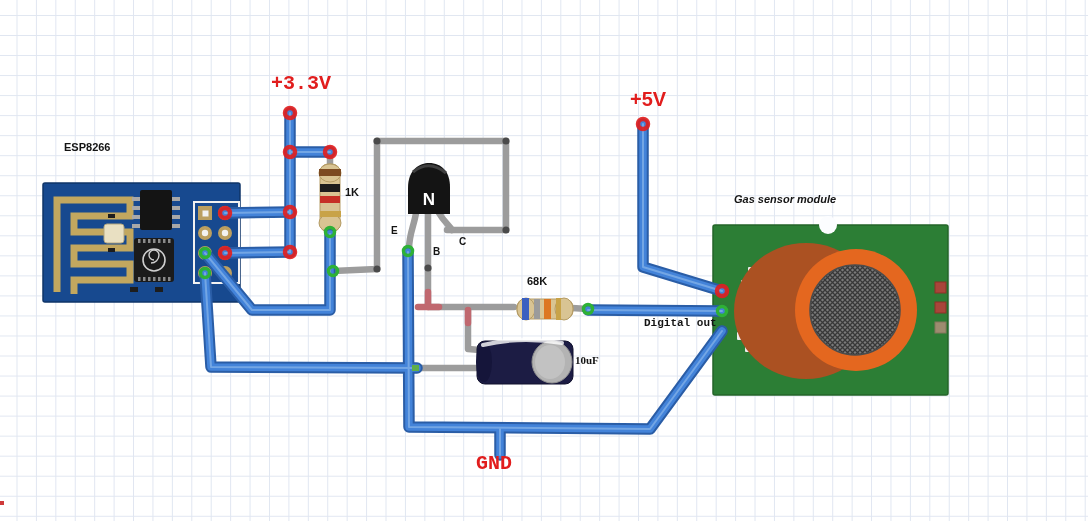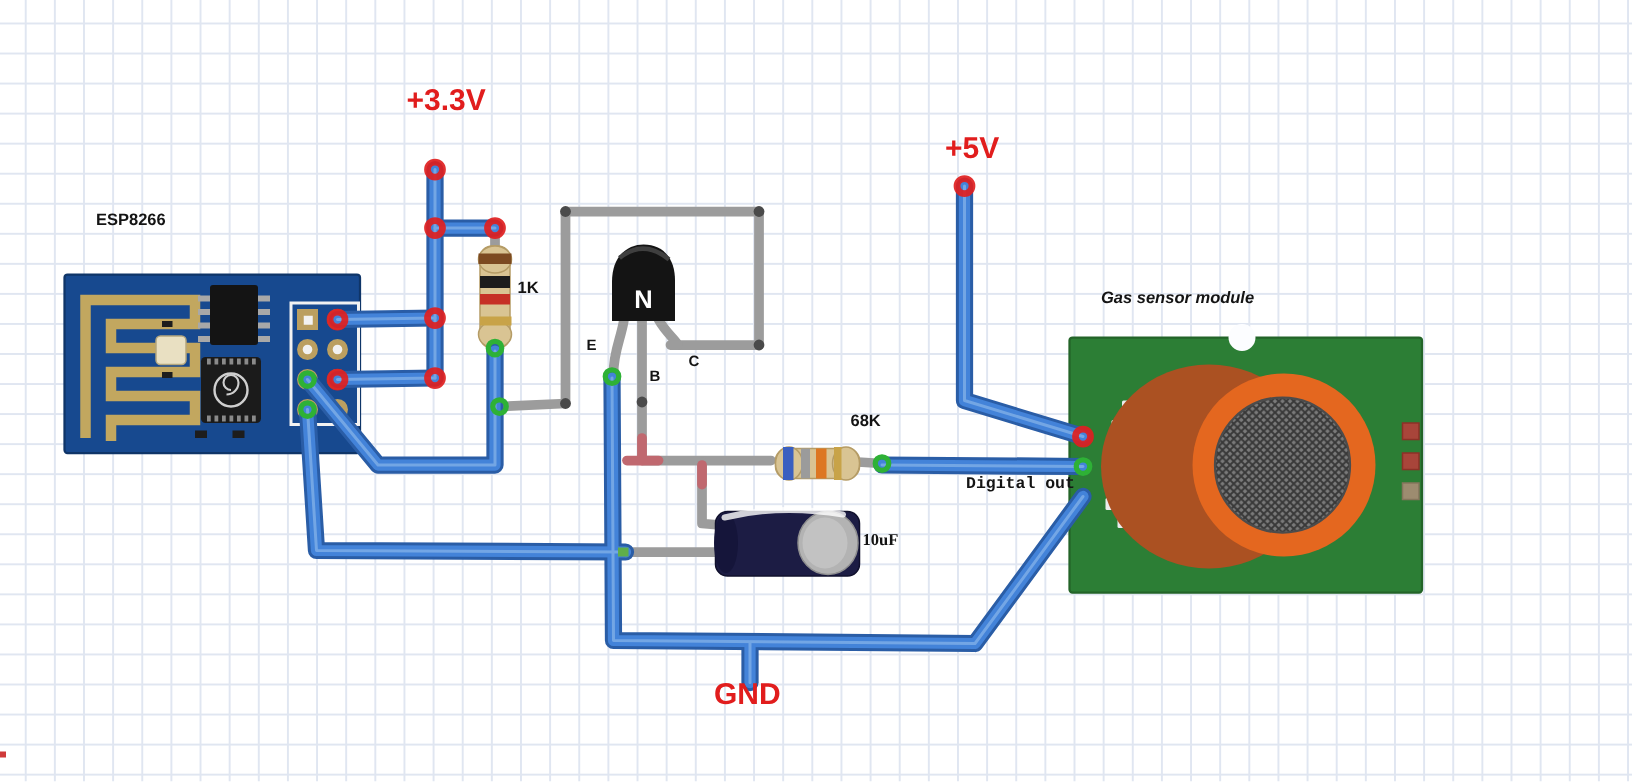--- a/index.html
+++ b/index.html
@@ -209,26 +209,26 @@
         <circle cx="408" cy="251" r="4.5"></circle>
       <circle cx="588" cy="309" r="4.5"></circle>
         <circle cx="722" cy="311" r="4.5"></circle>
       <circle cx="205" cy="253" r="4.5"></circle>
         <circle cx="205" cy="273" r="4.5"></circle>
     </g>
     <rect x="412" y="365" width="7" height="6" fill="#5fae4a"></rect>
   </svg>
 
   <div class="lbl" style="left:64px;top:141px;">ESP8266</div>
-  <div class="lbl lbl-red" style="left:271px;top:56px;">+3.3V</div>
+  <div class="lbl lbl-red" style="left:271px;top:72px;font-family:Liberation Mono, monospace;">+3.3V</div>
   <div class="lbl" style="left:345px;top:186px;text-align:right;">1K</div>
   <div class="lbl lbl-sm" style="left:391px;top:225px;">E</div>
   <div class="lbl lbl-sm" style="left:433px;top:246px;">B</div>
   <div class="lbl lbl-sm" style="left:459px;top:236px;">C</div>
-  <div class="lbl" style="left:527px;top:275px;margin-left:40px;">68K</div>
+  <div class="lbl" style="left:527px;top:275px;">68K</div>
   <div class="lbl" style="left:575px;top:354px;font-family:Liberation Serif, serif;">10uF</div>
   <div class="lbl lbl-red" style="left:630px;top:88px;">+5V</div>
   <div class="lbl" style="left:734px;top:193px;font-style:italic;">Gas sensor module</div>
   <div class="lbl" style="left:644px;top:317px;font-family:Liberation Mono, monospace;">Digital out</div>
-  <div class="lbl lbl-red" style="left:476px;top:452px;">GND</div>
+  <div class="lbl lbl-red" style="left:476px;top:452px;font-family:Liberation Mono, monospace;">GND</div>
 
   <div class="tick" style="top:501px;"></div>
 </div>
 
 </body></html>

